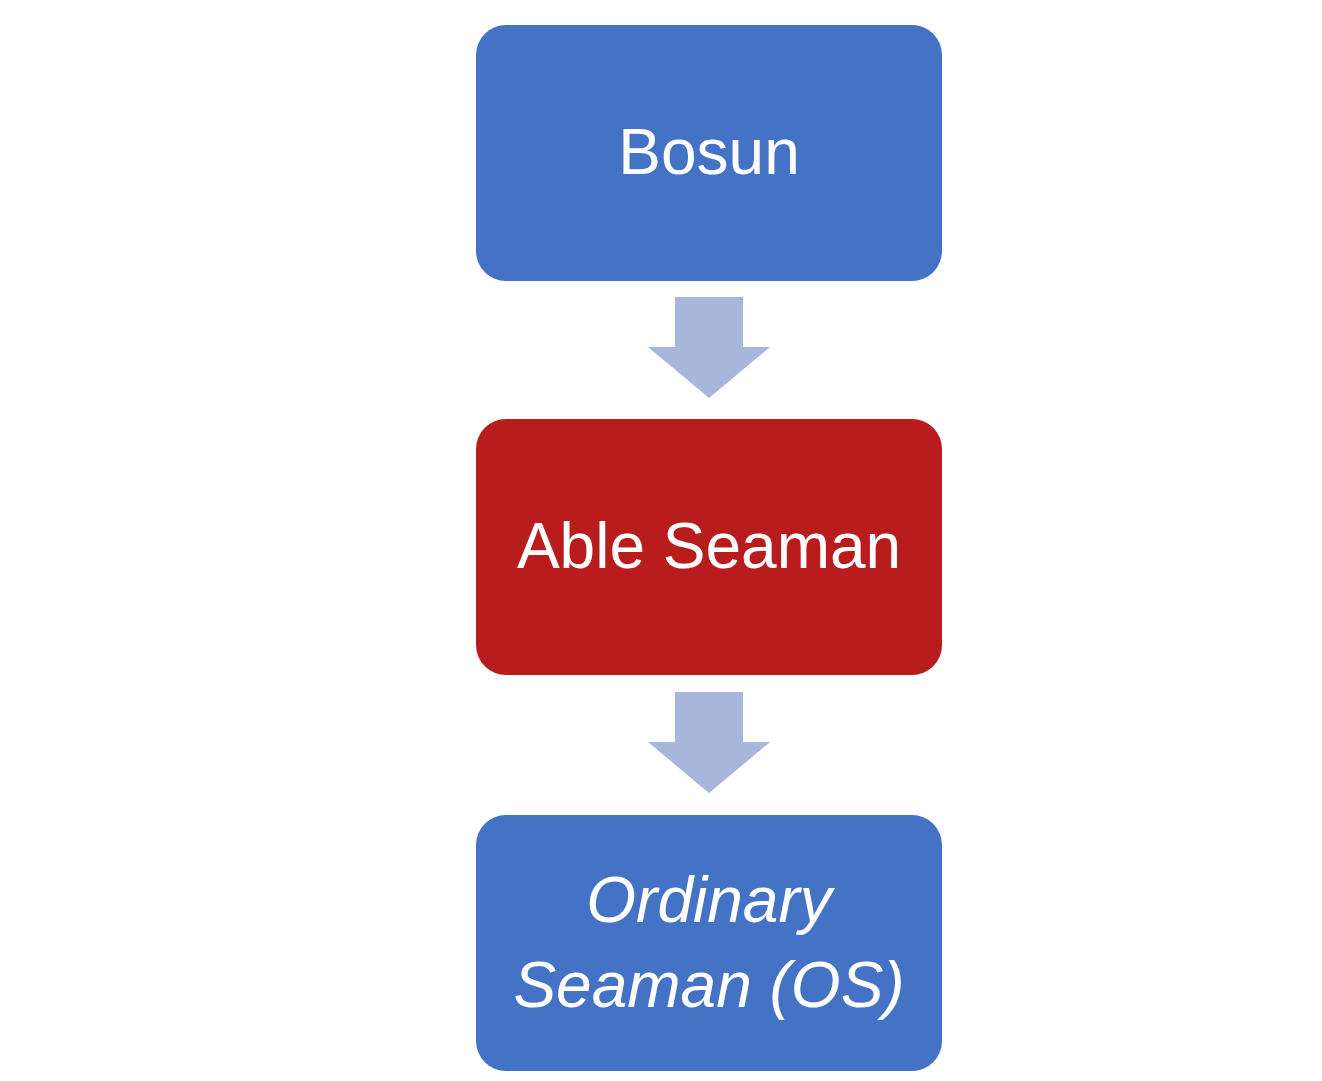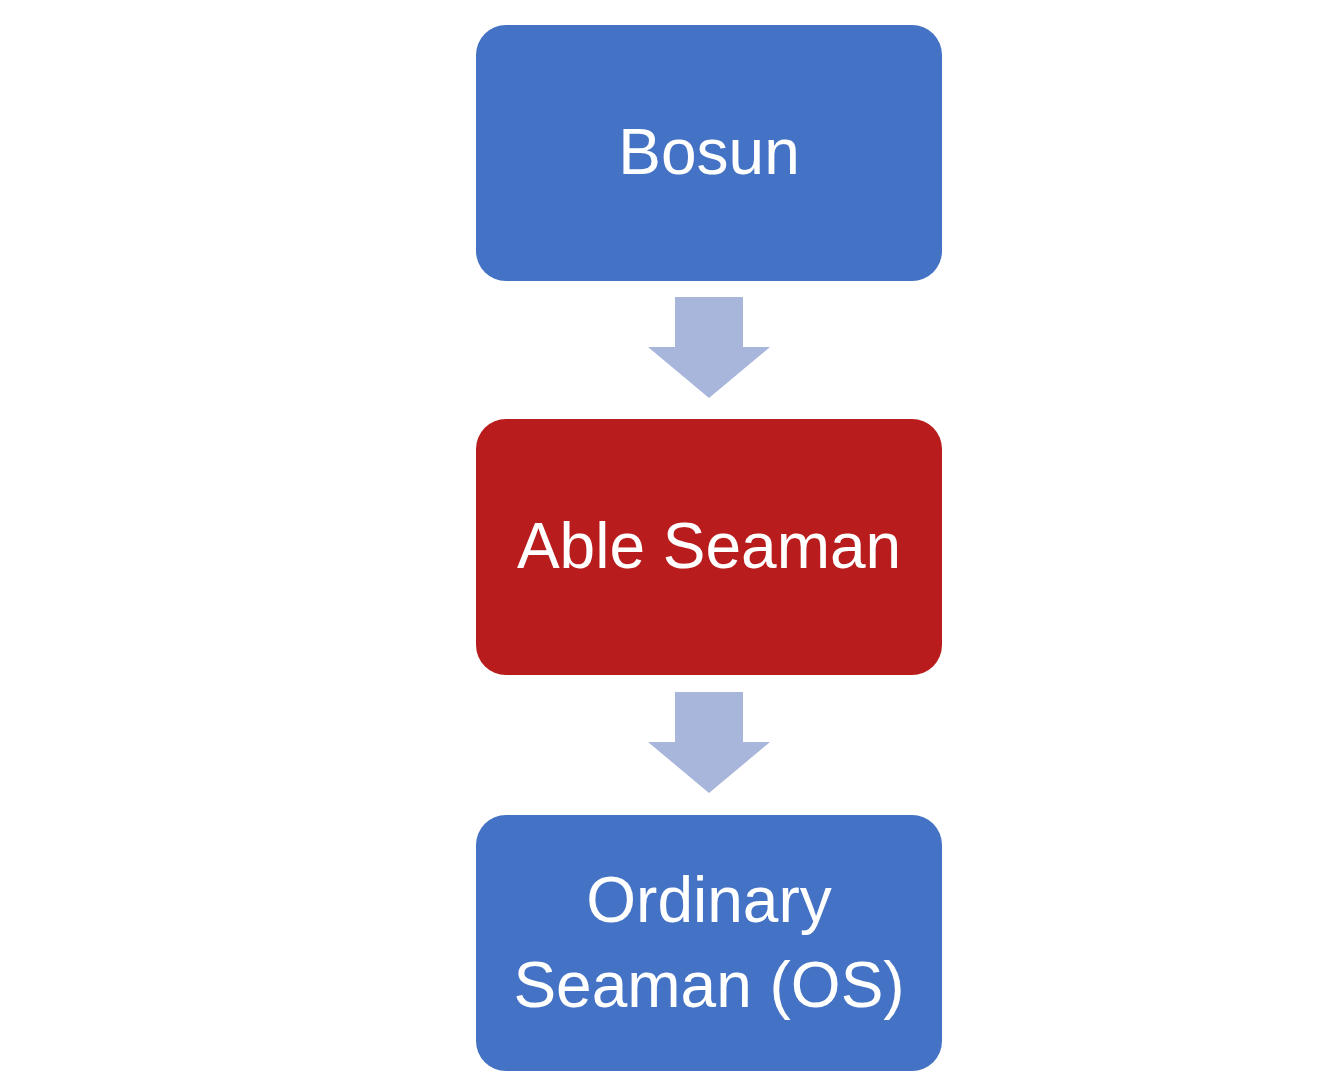--- a/index.html
+++ b/index.html
@@ -31,21 +31,21 @@
     padding: 0 22px;
   }
   .node-label {
     font-size: 64px;
     line-height: 1.33;
     font-weight: 400;
     letter-spacing: 0px;
   }
   .node-1 { top: 25px; }
   .node-2 { top: 419px; }
-  .node-3 { top: 815px; }
+  .node-3 { top: 815px; font-style: italic; }
   .arrow {
     position: absolute;
     left: 648px;
     width: 122px;
     height: 101px;
     display: block;
   }
   .arrow-1 { top: 297px; }
   .arrow-2 { top: 692px; }
 </style>

